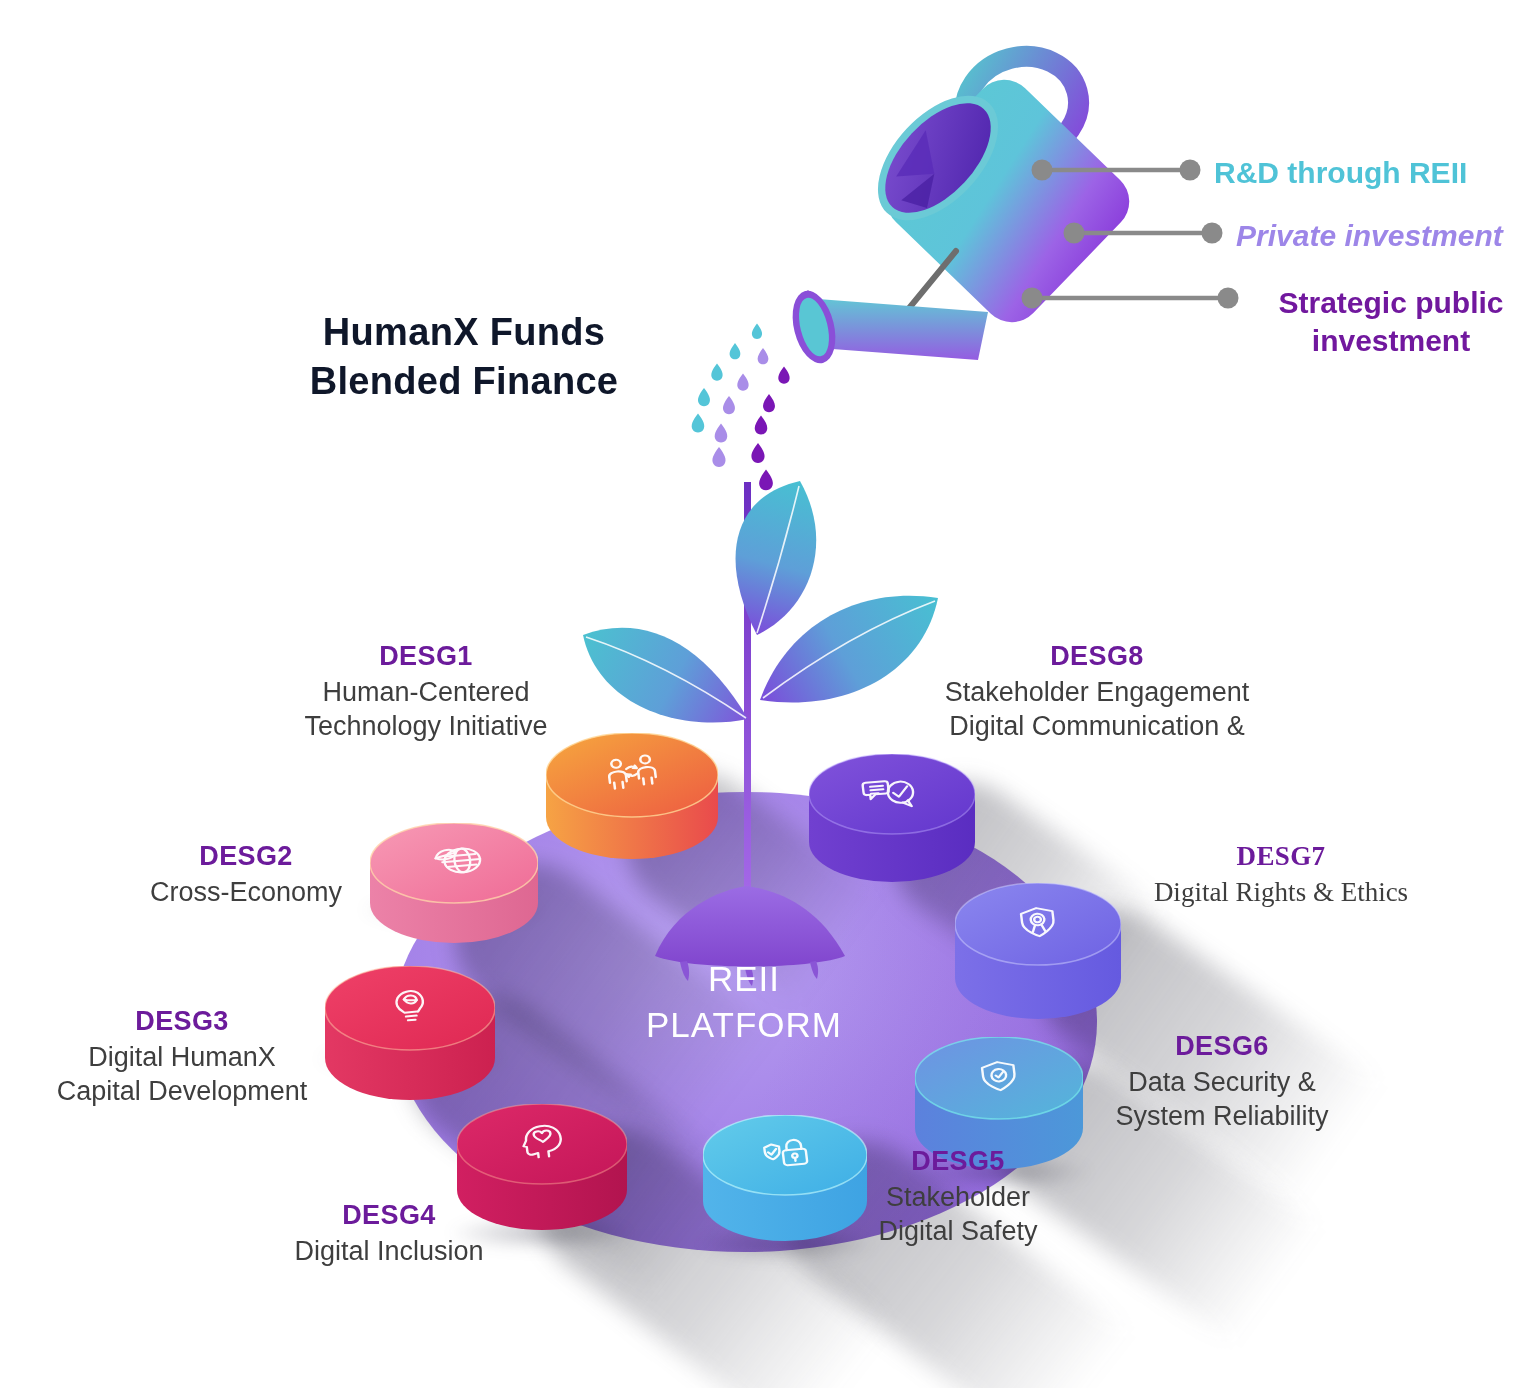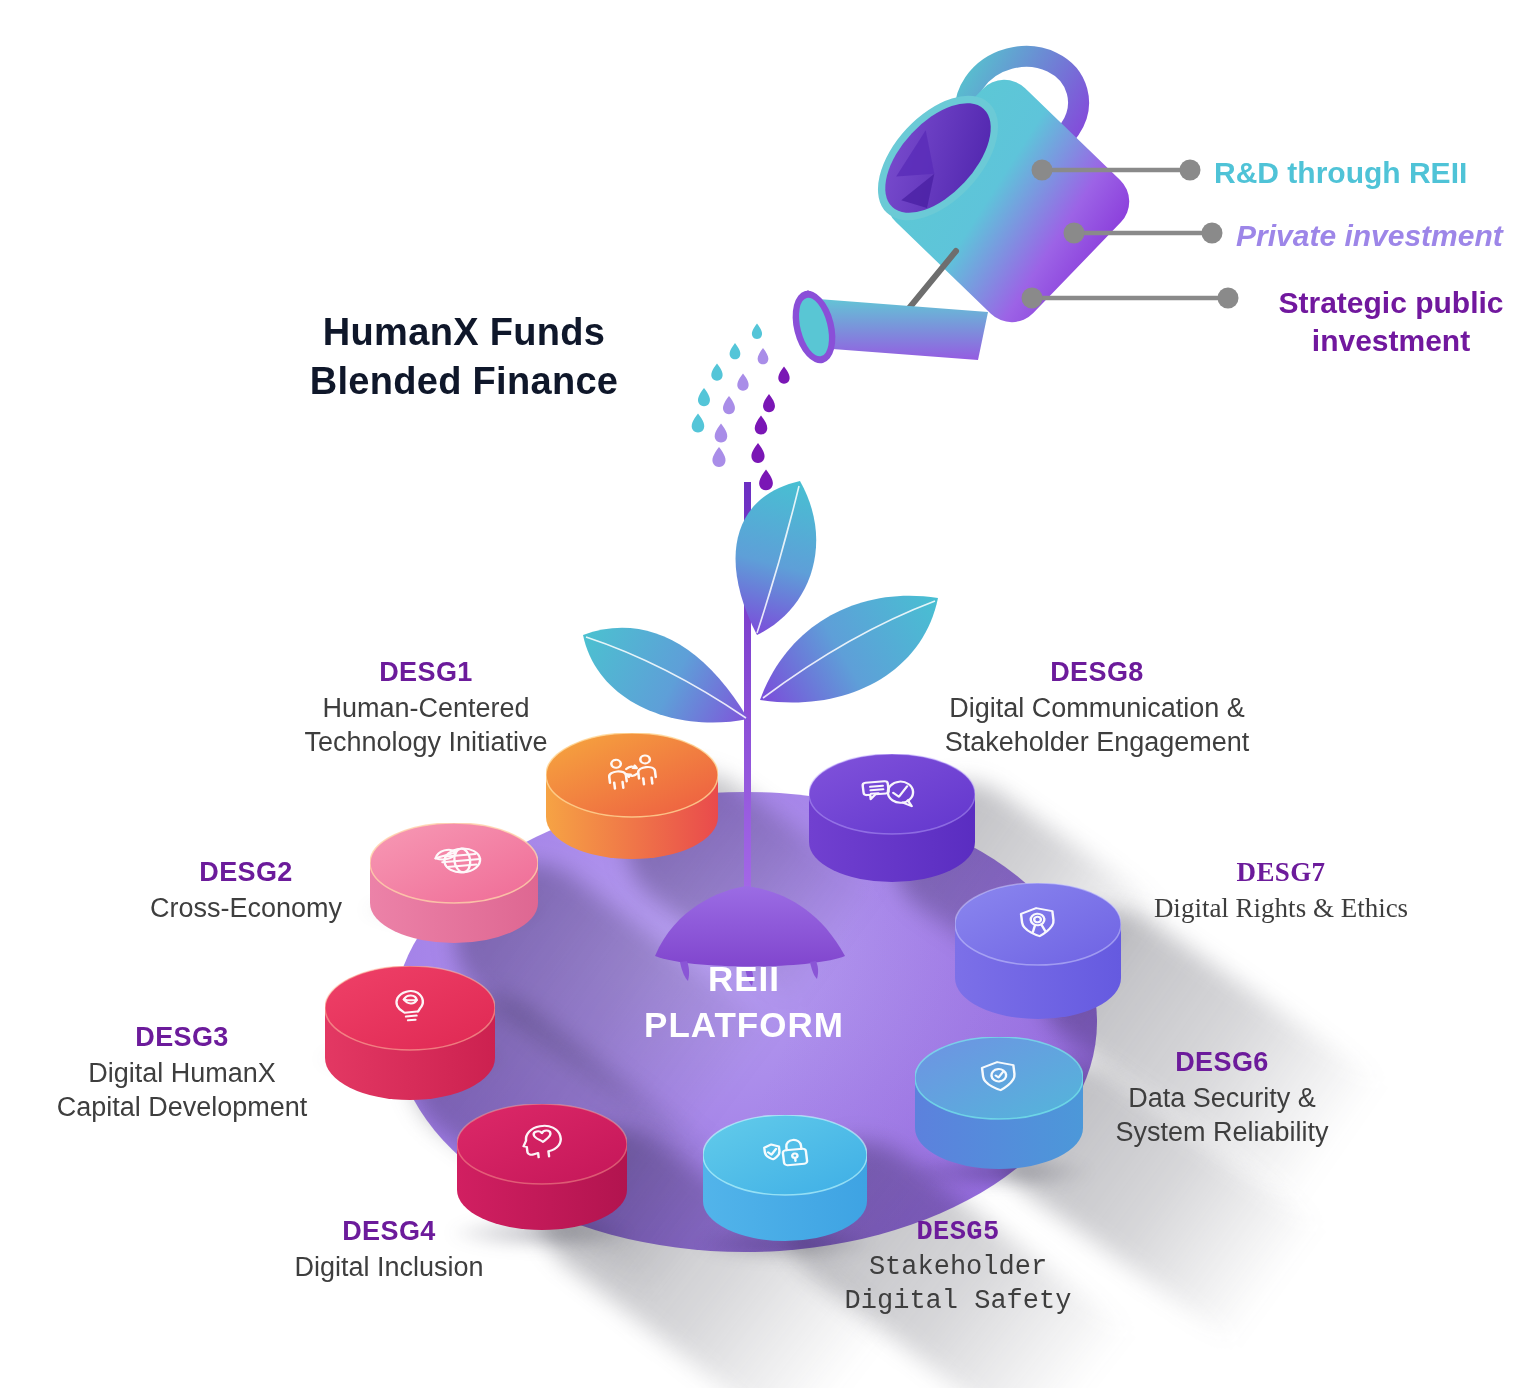--- a/index.html
+++ b/index.html
@@ -7,25 +7,25 @@
          font-family:"Liberation Sans",sans-serif;}
   .abs{position:absolute;}
   
   .main-title{position:absolute;left:464px;top:308px;transform:translateX(-50%);
     text-align:center;font-size:38px;font-weight:bold;line-height:49px;color:#0f172a;
     letter-spacing:.3px;white-space:nowrap;z-index:45;}
   .fund-label{position:absolute;font-size:30px;font-weight:bold;white-space:nowrap;z-index:45;}
   .fund-label.teal{color:#4fc3d7;}
   .fund-label.lav{color:#9d86e8;font-style:italic;}
   .fund-label.violet{color:#71189e;text-align:center;transform:translateX(-50%);line-height:38px;margin-left:31px;}
-  .desg-label{position:absolute;transform:translateX(-50%);text-align:center;z-index:40;white-space:nowrap;margin-top:16px;}
+  .desg-label{position:absolute;transform:translateX(-50%);text-align:center;z-index:40;white-space:nowrap;}
   .desg-label .code{display:block;font-size:27px;font-weight:bold;color:#6c1b9b;letter-spacing:.4px;margin-bottom:3px;}
   .desg-label .ln{display:block;font-size:27px;color:#3e3e3e;line-height:34px;}
   .platform-title{position:absolute;left:744px;top:956px;transform:translateX(-50%);
-    text-align:center;font-size:35px;font-weight:bold;line-height:46px;letter-spacing:1px;
+    text-align:center;font-size:35px;font-weight:normal;line-height:46px;letter-spacing:1px;
     color:#ffffff;z-index:26;white-space:nowrap;}
   
   .platform{position:absolute;left:393px;top:792px;width:704px;height:460px;border-radius:50%;
     z-index:10;
     background:linear-gradient(115deg, rgba(255,255,255,0) 55%, rgba(124,62,200,0.20) 92%),
                radial-gradient(ellipse at 42% 36%, #b79ff0 0%, #a685e9 45%, #9a74e3 78%, #9068de 100%);}
   
   .shadow-bar{position:absolute;mix-blend-mode:multiply;filter:blur(11px);
     transform-origin:left center;z-index:20;
     background:linear-gradient(to right, rgba(70,70,82,.38) 0%, rgba(70,70,82,.22) 45%, rgba(70,70,82,0) 82%);}
@@ -301,38 +301,38 @@
   </div>
   <div class="desg-label" style="left:182px;top:1006px;">
     <span class="code">DESG3</span>
     <span class="ln">Digital HumanX</span>
     <span class="ln">Capital Development</span>
   </div>
   <div class="desg-label" style="left:389px;top:1200px;">
     <span class="code">DESG4</span>
     <span class="ln">Digital Inclusion</span>
   </div>
-  <div class="desg-label" style="left:958px;top:1201px;font-family:Liberation Mono, monospace;">
+  <div class="desg-label" style="left:958px;top:1146px;">
     <span class="code">DESG5</span>
     <span class="ln">Stakeholder</span>
     <span class="ln">Digital Safety</span>
   </div>
   <div class="desg-label" style="left:1222px;top:1031px;">
     <span class="code">DESG6</span>
     <span class="ln">Data Security &amp;</span>
     <span class="ln">System Reliability</span>
   </div>
   <div class="desg-label" style="left:1281px;top:841px;font-family:Liberation Serif, serif;">
     <span class="code">DESG7</span>
     <span class="ln">Digital Rights &amp; Ethics</span>
   </div>
   <div class="desg-label" style="left:1097px;top:641px;">
     <span class="code">DESG8</span>
+    <span class="ln">Stakeholder Engagement</span>
     <span class="ln">Digital Communication &amp;</span>
-    <span class="ln">Stakeholder Engagement</span>
   </div>
 
   <svg class="abs layer-art" style="left:655px;top:278px;" width="170" height="230" viewBox="0 0 170 230">
     <defs>
       <path id="drop" d="M0,-10 C5,-3.5 7.5,1.5 5,5.5 C3,9 -3,9 -5,5.5 C-7.5,1.5 -5,-3.5 0,-10 Z"></path>
     </defs>
     <use href="#drop" transform="translate(143,32) scale(.7)" fill="#54c5d8"></use>
     <use href="#drop" transform="translate(153,18) scale(.6)" fill="#7a16b5"></use>
     <use href="#drop" transform="translate(102,54) scale(.85)" fill="#54c5d8"></use>
     <use href="#drop" transform="translate(80,74) scale(.9)" fill="#54c5d8"></use>

